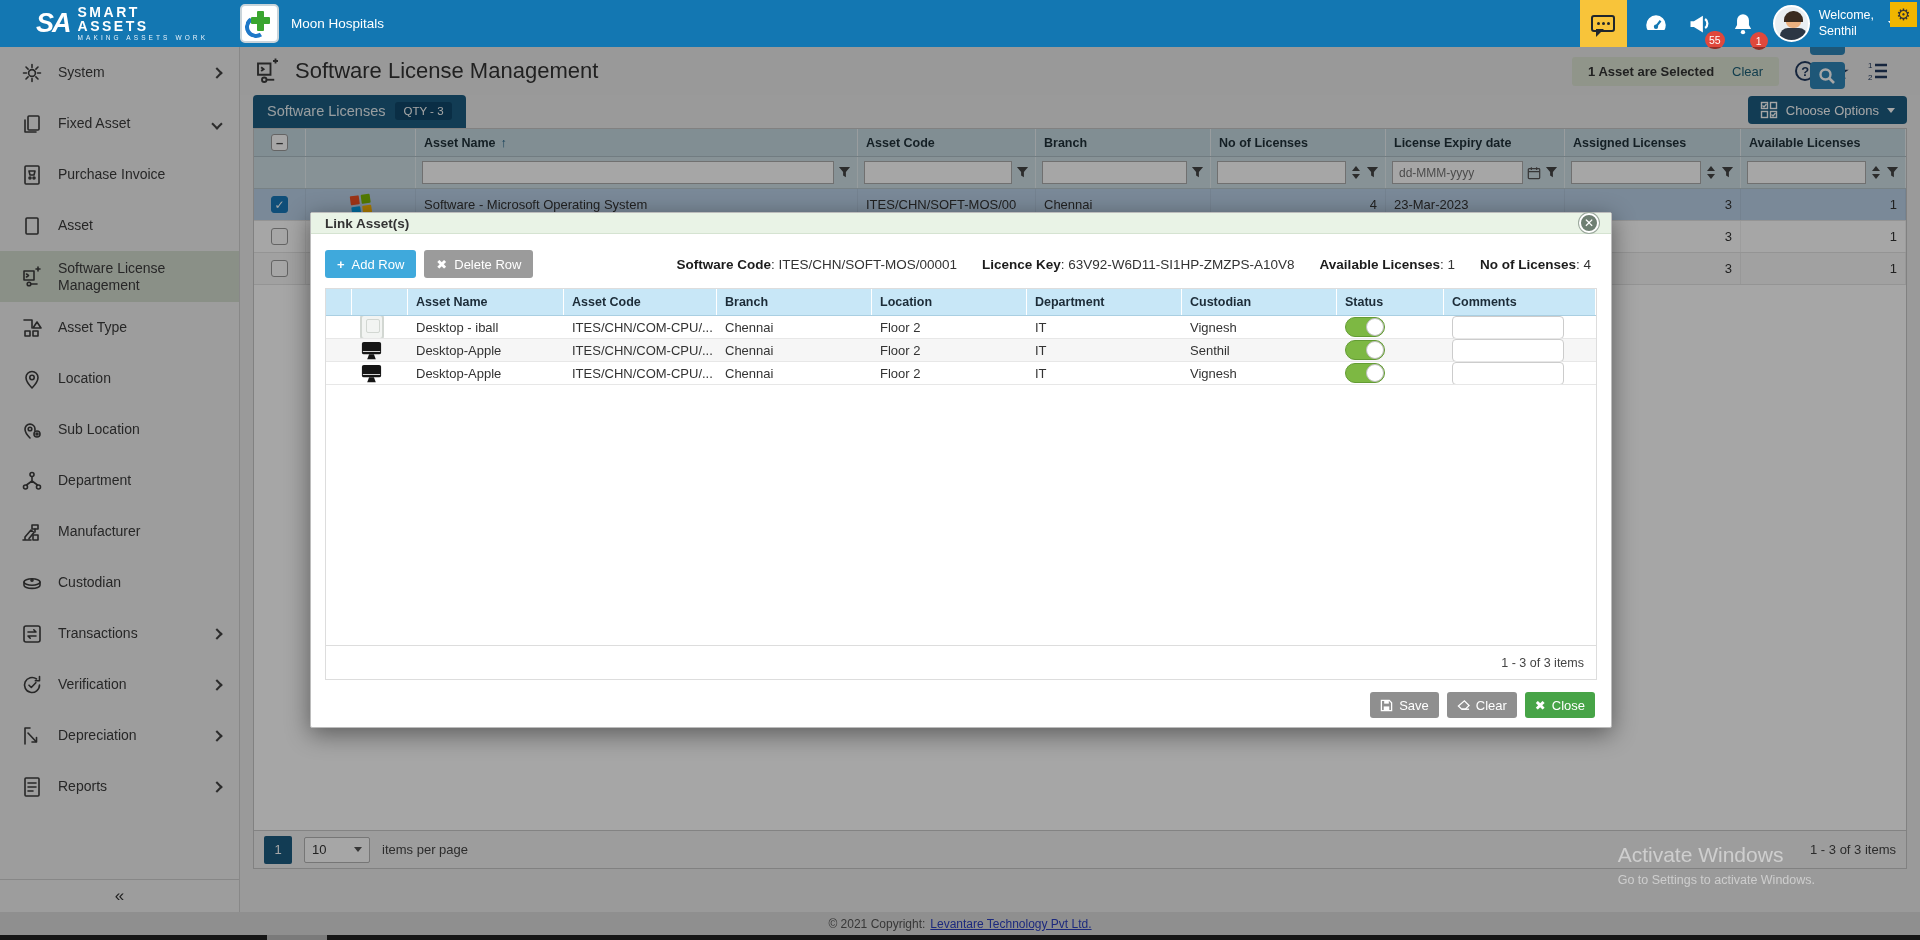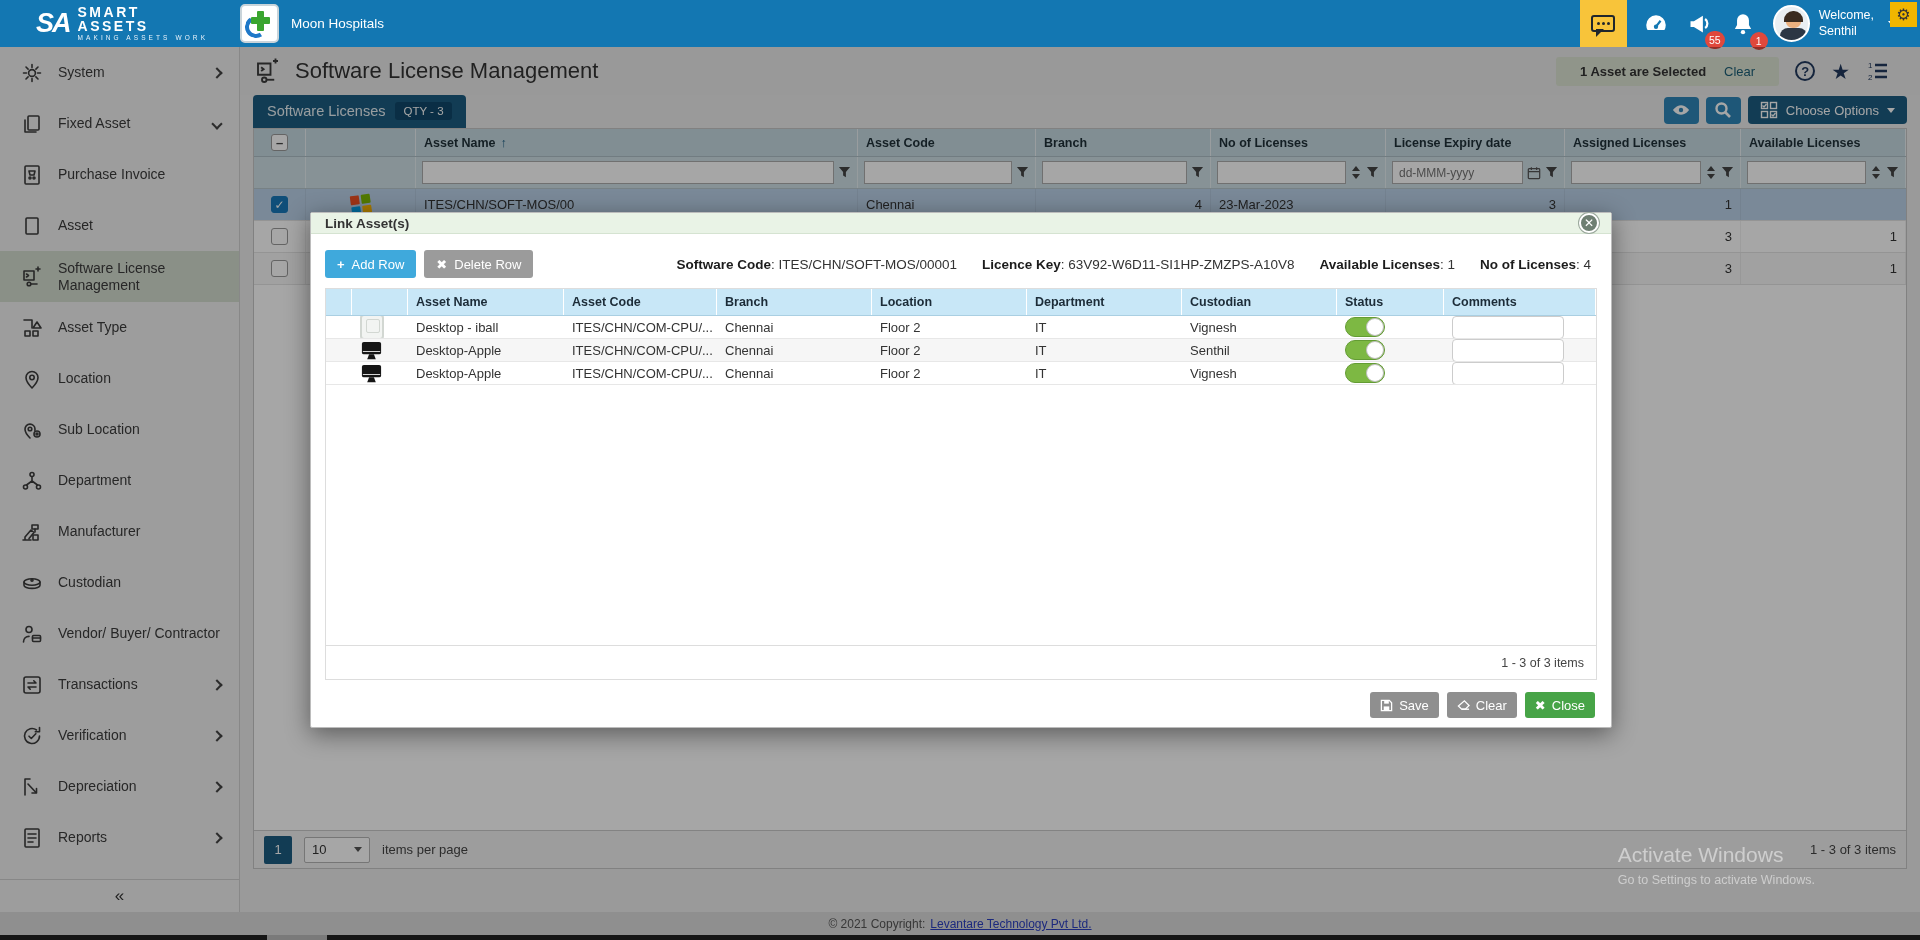--- a/index.html
+++ b/index.html
@@ -46,32 +46,32 @@
   .chev.d { transform:rotate(45deg); }
   .collapse-bar { margin-top:auto; border-top:1px solid #cfcfcf; height:33px; display:flex; align-items:center; justify-content:center; font-size:17px; color:#333; cursor:pointer; }
 
   
   .main { position:absolute; top:47px; left:240px; width:1680px; height:865px; background:#ededed; }
   .main-header { height:48px; display:flex; align-items:center; padding:0 30px 0 13px; background:#ececec; }
   .mh-icon { width:30px; height:30px; margin-right:12px; }
   .mh-icon svg { width:30px; height:30px; stroke:#3c3c3c; stroke-width:1.5; fill:none; }
   .page-title { font-size:22px; color:#333; font-weight:400; }
   .mh-right { margin-left:auto; display:flex; align-items:center; gap:16px; }
-  .sel-pill { background:#dde5d4; border-radius:3px; padding:7px 24px; display:flex; align-items:center; gap:18px; }
+  .sel-pill { background:#dde5d4; border-radius:3px; padding:7px 16px; display:flex; align-items:center; gap:18px; }
   .sel-text { font-size:13px; font-weight:bold; color:#333; }
   .clear-link { font-size:13px; color:#1b5e77; cursor:pointer; }
   .help-ic { width:20px; height:20px; border:2px solid #223a5e; border-radius:50%; color:#223a5e; font-weight:bold; font-size:13px; display:flex; align-items:center; justify-content:center; cursor:pointer; }
   .star-ic { color:#223a5e; font-size:21px; cursor:pointer; line-height:1; }
   .list-ic { cursor:pointer; display:flex; }
   .gear-fab { position:absolute; top:2px; right:3px; width:27px; height:25px; background:#f0b600; display:flex; align-items:center; justify-content:center; font-size:16px; color:#333; cursor:pointer; z-index:60; }
 
   .tab-row { height:33px; display:flex; align-items:flex-end; padding:0 13px; }
   .tab { background:#1c5d82; color:#e9f1f5; font-size:14.5px; border-radius:4px 4px 0 0; padding:7px 14px 8px; display:flex; align-items:center; gap:10px; cursor:pointer; }
   .tab-badge { background:#10486a; color:#fff; font-weight:normal; font-size:11.5px; padding:3px 8px; border-radius:3px; }
-  .tab-toolbar { margin-left:auto; display:flex; align-items:center; gap:7px; padding-bottom:4px; }
+  .tab-toolbar { margin-left:auto; display:flex; align-items:center; gap:7px; padding-bottom:4px;flex-direction:column; }
   .ico-btn { width:35px; height:27px; border-radius:4px; background:#2e86b8; border:none; display:flex; align-items:center; justify-content:center; cursor:pointer; }
   .choose-btn { height:28px; background:#1c5d82; color:#fff; border:none; border-radius:4px; font-size:13px; display:flex; align-items:center; gap:8px; padding:0 12px; cursor:pointer; font-family:inherit; }
   .choose-caret { width:0; height:0; border:4px solid transparent; border-top:5px solid #fff; margin-top:4px; }
 
   
   .grid-card { margin:0 13px; background:#fff; border:1px solid #c6c6c6; height:741px; display:flex; flex-direction:column; }
   .gcols { display:grid; grid-template-columns:52px 110px 1fr 178px 175px 175px 179px 176px 165px; }
   .ghead { background:#c6dae2; border-bottom:1px solid #aebfc6; }
   .ghead .gc { padding:5px 8px; font-size:12.5px; font-weight:bold; color:#1f3038; border-right:1px solid rgba(255,255,255,.65); display:flex; align-items:center; gap:5px; }
   .sort-arrow { color:#1c5d82; font-weight:bold; }
@@ -299,29 +299,20 @@
     <div class="side-item">
       <span class="side-ic"><svg viewBox="0 0 24 24">
             <ellipse cx="12" cy="11" rx="8" ry="3.2"></ellipse>
             <path d="M4 11v3.2c0 1.8 3.6 3.2 8 3.2s8-1.4 8-3.2V11"></path>
             <circle cx="12" cy="9.2" r="1"></circle>
           </svg></span>
       <span class="lbl">Custodian</span>
     </div>
     <div class="side-item">
       <span class="side-ic"><svg viewBox="0 0 24 24">
-            <circle cx="9" cy="7.5" r="3"></circle>
-            <path d="M3.5 20c0-3.4 2.5-5.6 5.5-5.6"></path>
-            <rect x="12.5" y="13.5" width="8" height="6" rx="1"></rect>
-            <path d="M12.5 16h8"></path>
-          </svg></span>
-      <span class="lbl">Vendor/ Buyer/ Contractor</span>
-    </div>
-    <div class="side-item">
-      <span class="side-ic"><svg viewBox="0 0 24 24">
             <rect x="4" y="4" width="16" height="16" rx="2"></rect>
             <path d="M8 10h8l-2.2-2.2M16 14H8l2.2 2.2"></path>
           </svg></span>
       <span class="lbl">Transactions</span>
         <span class="chev r"></span>
     </div>
     <div class="side-item">
       <span class="side-ic"><svg viewBox="0 0 24 24">
             <path d="M19.5 12a7.5 7.5 0 1 1-3-6"></path>
             <path d="M19.5 3.5v4.2h-4.2"></path>
@@ -522,20 +513,21 @@
             <span class="cb checked">✓</span>
           </div>
         <div class="gc center">
             <span class="win-logo">
               <i style="background:#f25022"></i>
               <i style="background:#7fba00"></i>
               <i style="background:#00a4ef"></i>
               <i style="background:#ffb900"></i>
             </span>
           </div>
+        <div class="gc">Software - Microsoft Operating System</div>
         <div class="gc">ITES/CHN/SOFT-MOS/00</div>
         <div class="gc">Chennai</div>
         <div class="gc num">4</div>
         <div class="gc">23-Mar-2023</div>
         <div class="gc num">3</div>
         <div class="gc num">1</div>
       </div>
       <div class="gcols grow">
         <div class="gc center">
             <span class="cb"></span>

